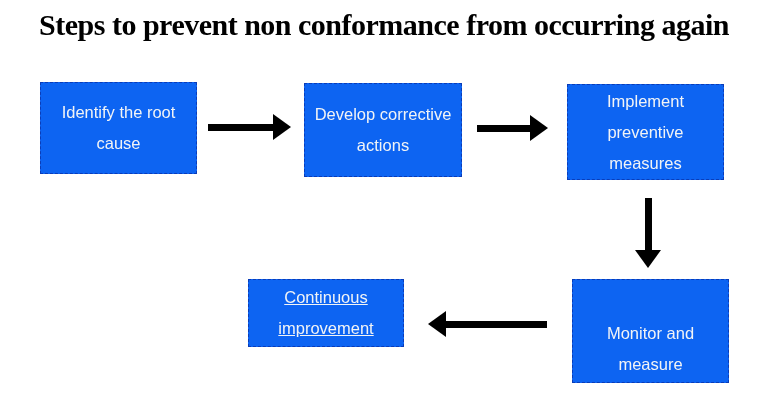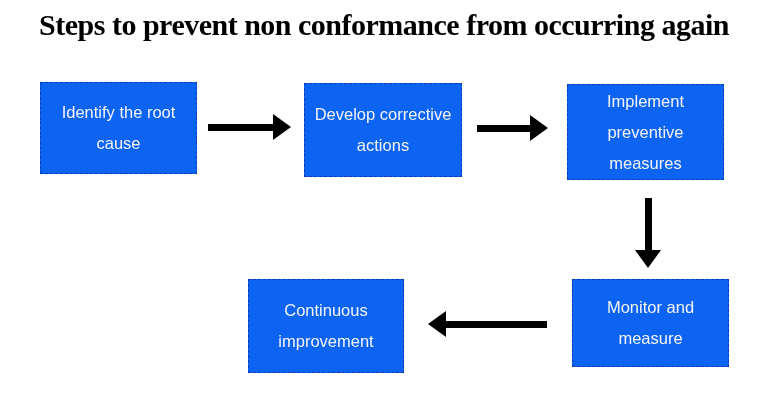--- a/index.html
+++ b/index.html
@@ -42,22 +42,22 @@
     font-size: 16.5px;
     line-height: 31px;
     padding: 2px 8px;
   }
   .node-inner {
     width: 141px;
   }
   #node-identify   { left: 40px;  top: 82px;  width: 157px; height: 92px; }
   #node-develop    { left: 304px; top: 83px;  width: 158px; height: 94px; }
   #node-implement  { left: 567px; top: 84px;  width: 157px; height: 96px; }
-  #node-monitor    { left: 572px; top: 279px; width: 157px; height: 88px; }
-  #node-continuous { left: 248px; top: 279px; width: 156px; height: 94px; }
+  #node-monitor    { left: 572px; top: 279px; width: 157px; height: 104px; align-items: flex-end; }
+  #node-continuous { left: 248px; top: 279px; width: 156px; height: 68px; text-decoration: underline; }
 
   .arrow { position: absolute; }
   .shaft-h {
     position: absolute;
     top: 9.5px;
     height: 7px;
     background: #000000;
   }
   .head-right {
     position: absolute;

